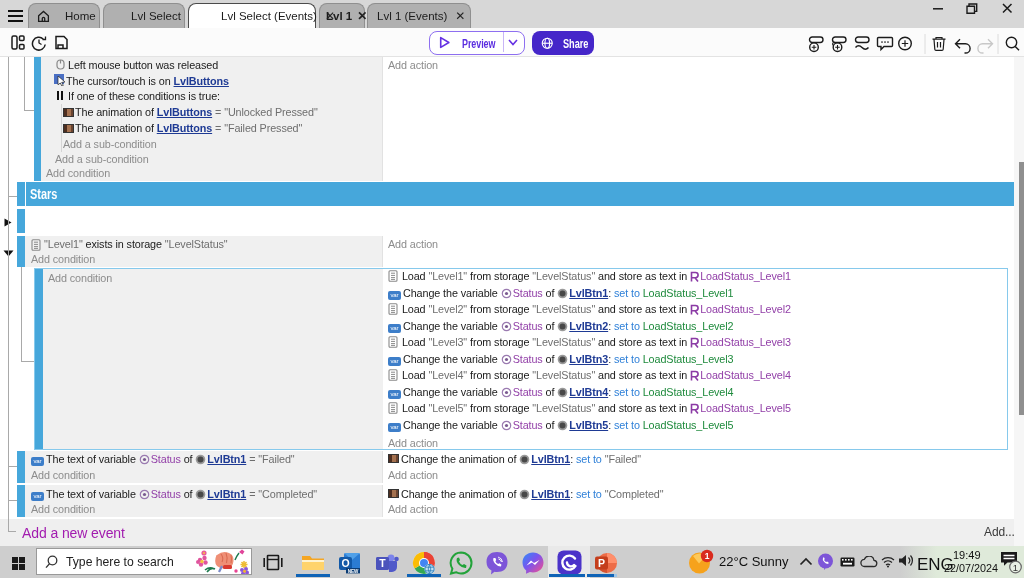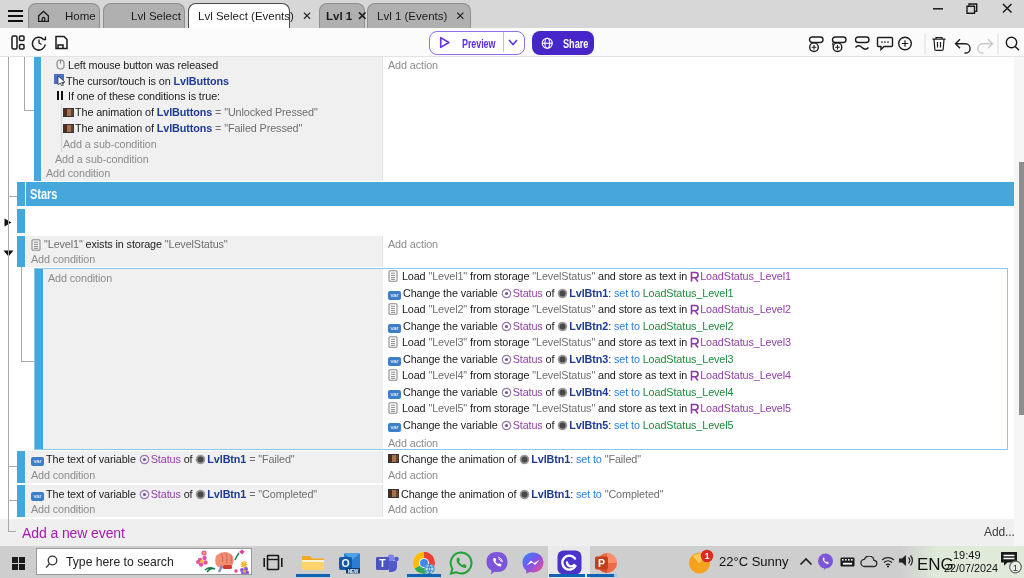--- a/index.html
+++ b/index.html
@@ -15,21 +15,21 @@
   .tab .x{font-size:12px;color:#222;margin-left:8px;}
   #toolbar{left:0;top:28px;width:1024px;height:29px;background:#fbfbfb;border-bottom:1px solid #e3e3e3;box-sizing:border-box;}
   
   #sheet{left:0;top:57px;width:1024px;height:489px;background:#ffffff;}
   .bar{position:absolute;background:#46a7db;}
   .cond{position:absolute;background:#f0f0f0;border-right:1px solid #e2e2e2;box-sizing:border-box;}
   .ghead{position:absolute;background:#46a7db;color:#fff;font-weight:bold;font-size:12.5px;}
   .t{position:absolute;white-space:nowrap;font-size:10.8px;color:#1b1b1b;letter-spacing:-0.1px;}
   .dim{color:#8c8c8c;}
   .s{color:#6e6e6e;}
-  .o{color:#1e3a94;font-weight:bold;}
+  .o{color:#1e3a94;font-weight:bold;text-decoration:underline;}
   .p{color:#9240a8;}
   .g{color:#1e8a3c;}
   .bl{color:#2f80d8;}
   .eq{color:#6e6e6e;}
   .gl{position:absolute;background:#a9a9a9;z-index:3;}
   .ic{display:inline-block;vertical-align:-2px;margin-right:1px;}
   .vic{display:inline-block;vertical-align:0px;width:13px;height:9px;background:#3d7ec9;border-radius:2px;
     color:#fff;font-size:6px;line-height:9px;text-align:center;margin-right:2px;}
   
   #taskbar{left:0;top:546px;width:1024px;height:32px;background:#cecece;}
@@ -48,21 +48,21 @@
   <div class="tab" style="left:28px;width:72px;">
     <svg style="margin-left:8px" width="13" height="13" viewBox="0 0 16 16" fill="none" stroke="#1c1c1c" stroke-width="1.6">
         <path d="M2 7 L8 1.8 L14 7 V14 H2 Z M6.5 14 V10.5 a1.5 1.5 0 0 1 3 0 V14"></path>
       </svg>
     <span style="margin-left:15px">Home</span>
   </div>
   <div class="tab" style="left:103px;width:82px;">
       <span style="margin-left:27px">Lvl Select</span>
       <span class="x">✕</span>
     </div>
-  <div class="tab active" style="left:188px;width:102px;">
+  <div class="tab active" style="left:188px;width:128px;padding-left:23px;">
       <span style="margin-left:9px">Lvl Select (Events)</span>
       <span class="x">✕</span>
     </div>
   <div class="tab" style="left:319px;width:46px;font-weight:bold;">
       <span style="margin-left:6px">Lvl 1</span>
       <span class="x" style="margin-left:5px">✕</span>
     </div>
   <div class="tab" style="left:367px;width:104px;">
       <span style="margin-left:9px">Lvl 1 (Events)</span>
       <span class="x">✕</span>

